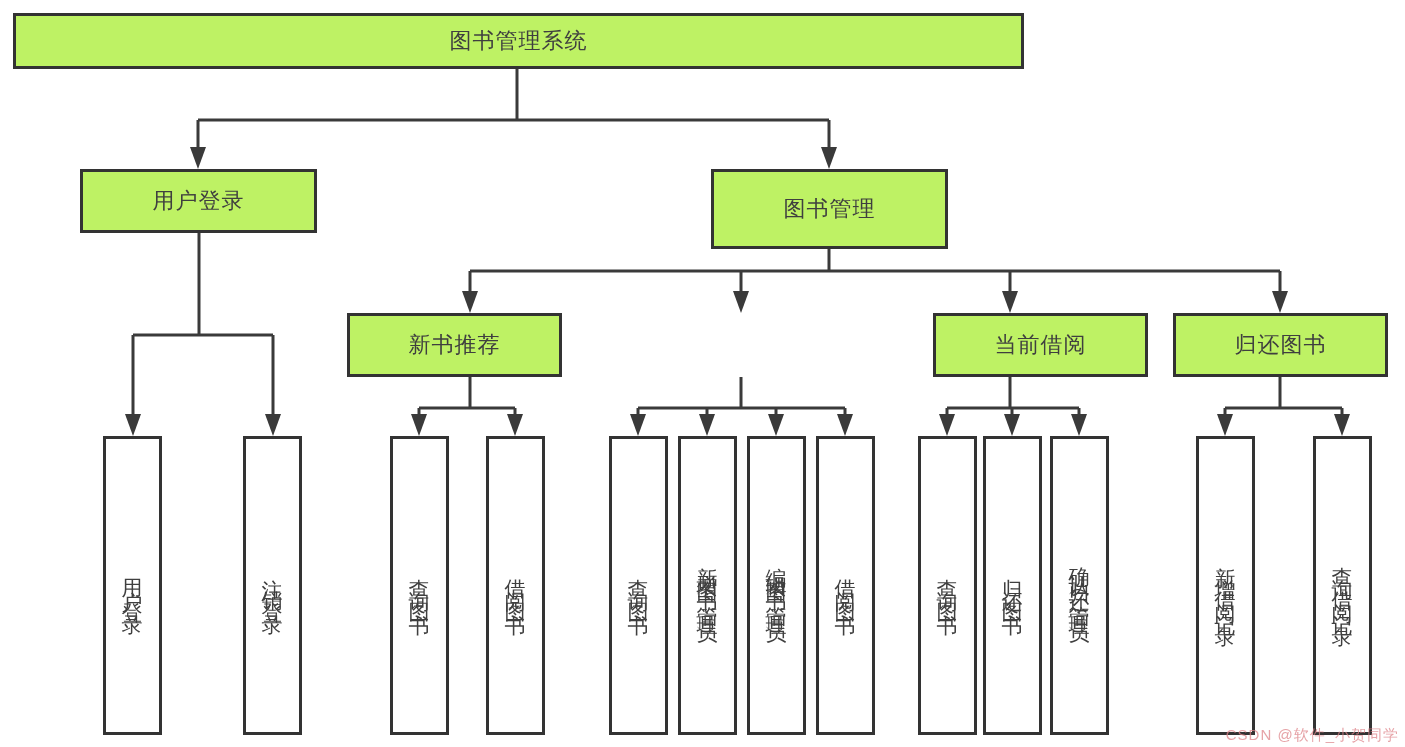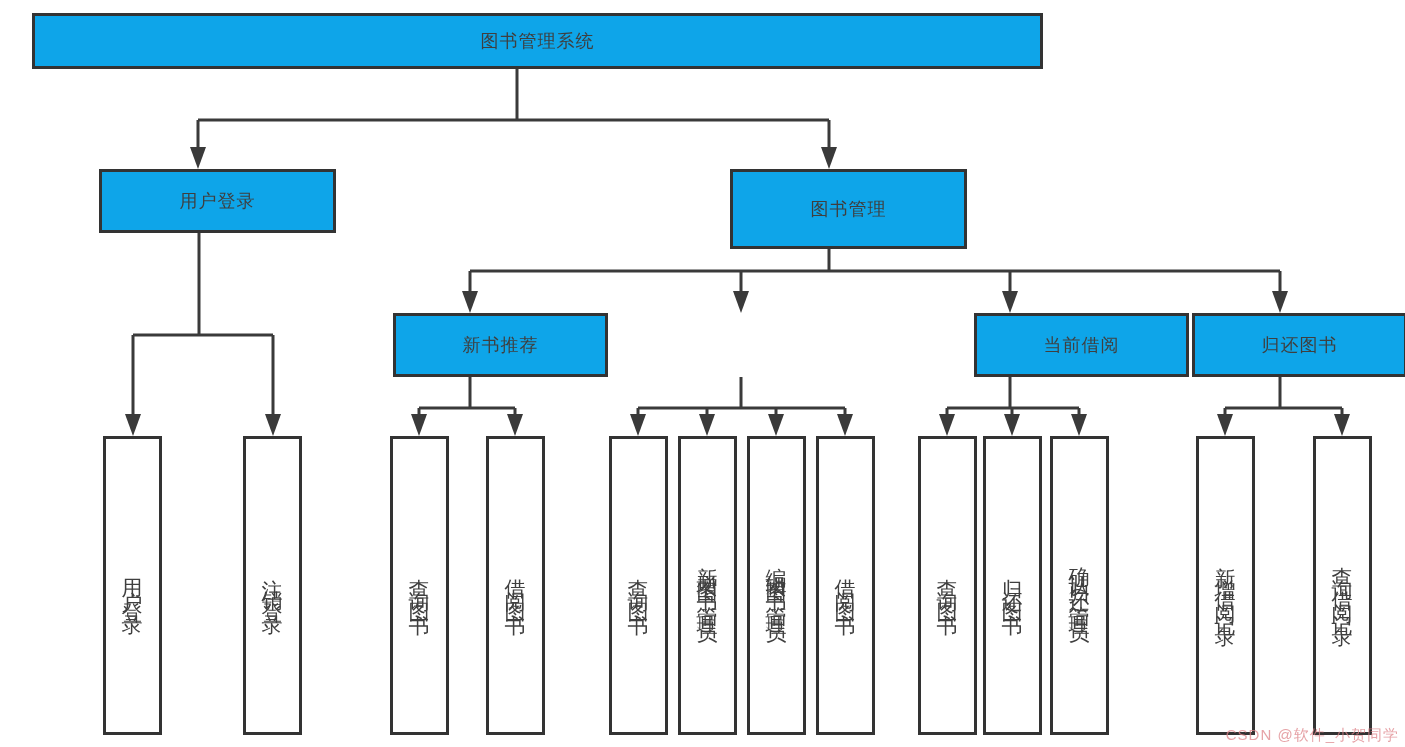--- a/index.html
+++ b/index.html
@@ -12,29 +12,28 @@
     background: #ffffff;
     overflow: hidden;
   }
   .connectors {
     position: absolute;
     left: 0; top: 0;
     width: 1405px; height: 747px;
   }
   .node {
     position: absolute;
-    background: #0ea5e9;
+    background: #bef264;
     border: 3px solid #333333;
     display: flex;
     align-items: center;
     justify-content: center;
     color: #3f3f3f;
-    font-size: 18px;
+    font-size: 22px;
     letter-spacing: 1px;
-    margin-left: 19px;
   }
   .leaf {
     position: absolute;
     background: #ffffff;
     border: 3px solid #333333;
     display: flex;
     align-items: center;
     justify-content: center;
     color: #3f3f3f;
     font-size: 21px;
@@ -47,23 +46,23 @@
     text-orientation: mixed;
     letter-spacing: 12px;
     white-space: nowrap;
     line-height: 1;
   }
   .leaf.tight span { letter-spacing: 8px; }
   
   .n-root           { left: 13px;   top: 13px;  width: 1011px; height: 56px; }
   .n-user-login     { left: 80px;   top: 169px; width: 237px;  height: 64px; }
   .n-book-mgmt      { left: 711px;  top: 169px; width: 237px;  height: 80px; }
-  .n-new-book-rec   { left: 374px;  top: 313px; width: 215px;  height: 64px; }
+  .n-new-book-rec   { left: 347px;  top: 313px; width: 215px;  height: 64px; }
   .n-book-borrow    { left: 635px;  top: 313px; width: 214px;  height: 64px; }
-  .n-current-borrow { left: 955px;  top: 313px; width: 215px;  height: 64px; }
+  .n-current-borrow { left: 933px;  top: 313px; width: 215px;  height: 64px; }
   .n-borrow-records { left: 1173px; top: 313px; width: 215px;  height: 64px; }
   .l-user-login     { left: 103px; }
   .l-logout         { left: 243px; }
   .l-query-book-1   { left: 390px; }
   .l-borrow-book-1  { left: 486px; }
   .l-query-book-2   { left: 609px; }
   .l-add-book       { left: 678px; }
   .l-edit-book      { left: 747px; }
   .l-borrow-book-2  { left: 816px; }
   .l-query-book-3   { left: 918px; }

